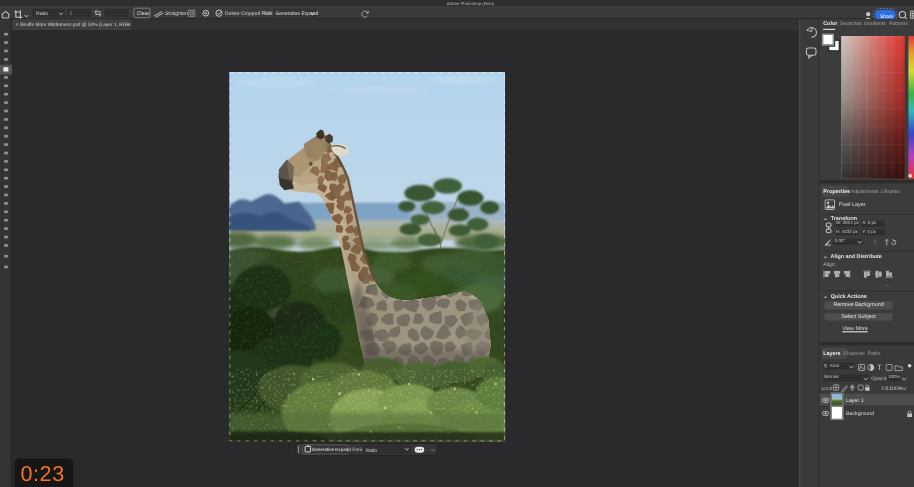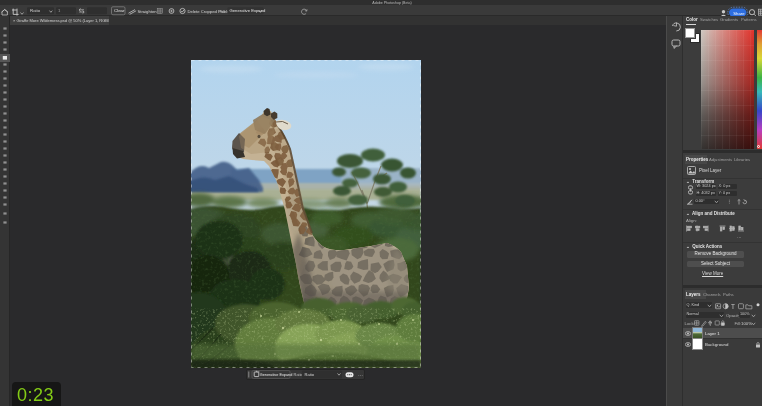--- a/index.html
+++ b/index.html
@@ -18,21 +18,21 @@
 
 #canvasarea { left:10px; top:25px; width:656px; height:381px; background:#2a2a2c; }
 #photo { left:191px; top:60px; width:230px; height:308px; }
 
 #iconstrip { left:666px; top:16px; width:17px; height:390px; background:#3a3a3a; border-left:1px solid #4b4b4b; border-right:1px solid #2e2e2e; }
 #rightpanel { left:683px; top:16px; width:79px; height:390px; background:#3c3c3c; }
 .inputbox { position:absolute; background:#2e2e2e; border-radius:1px; color:#c9c9c9; font-size:3.8px; line-height:5px; white-space:nowrap; overflow:hidden; }
 .btn { position:absolute; background:#4e4e4e; border-radius:1.5px; color:#e3e3e3; font-size:4.5px; text-align:center; }
 
 #timer { left:12px; top:382px; width:49px; height:24px; background:#161616; border-radius:4px 4px 0 0; }
-#timer span { position:absolute; left:5px; top:3px; font-size:18px; color:#84cc16; letter-spacing:.5px; }
+#timer span { position:absolute; left:5px; top:3px; font-size:18px; color:#f97316; letter-spacing:.5px; }
 
 #genbar { left:246px; top:369px; width:119px; height:11px; background:#363636; border:1px solid #242424; border-radius:2px; }
 </style>
 </head>
 <body>
 <div id="stage">
   <div id="titlebar" class="abs"></div>
   <div id="titletext" class="abs">Adobe Photoshop (Beta)</div>
   <div id="optionsbar" class="abs"></div>
   <svg class="abs" style="left:0;top:5px;" width="762" height="11" viewBox="0 0 762 11">

